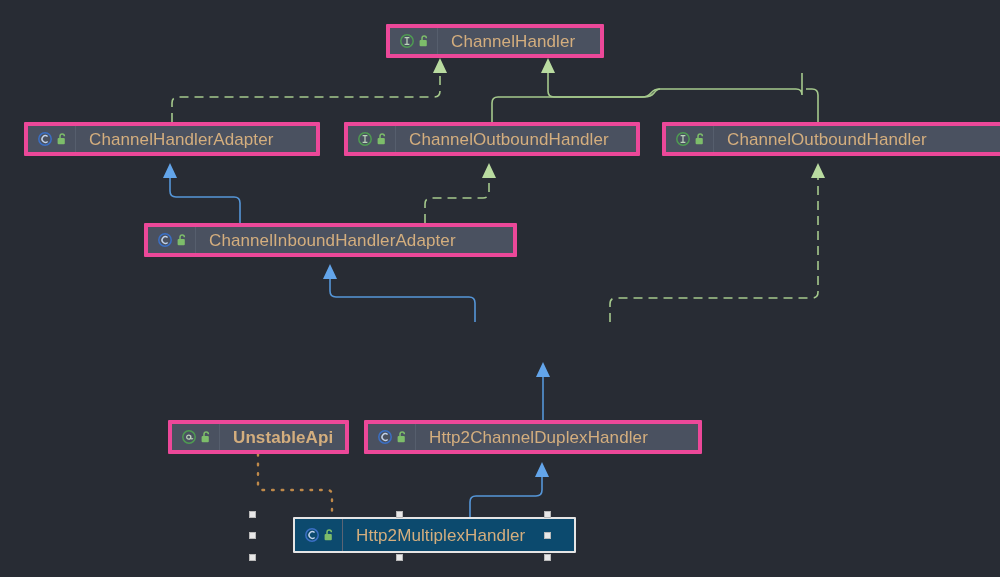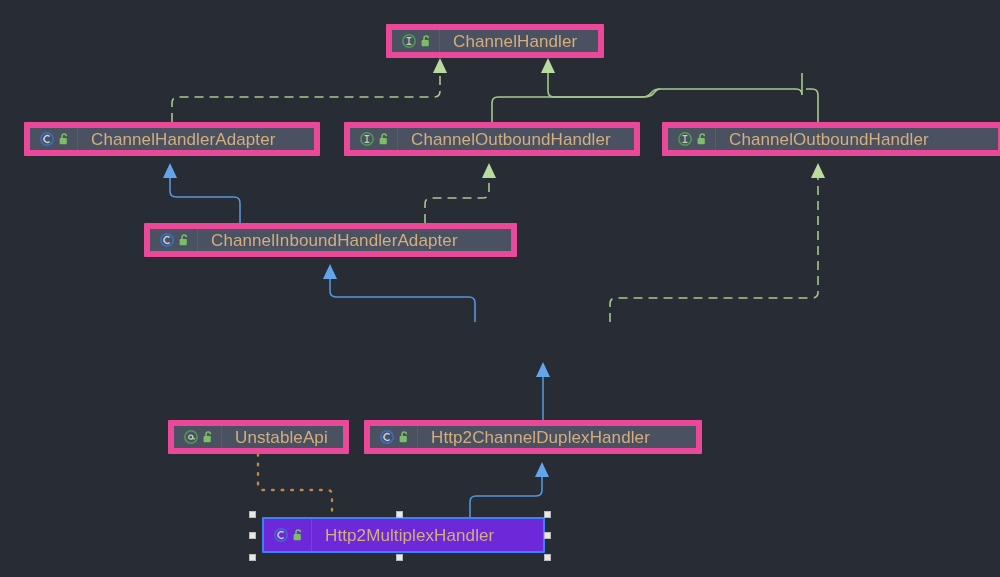--- a/index.html
+++ b/index.html
@@ -27,28 +27,29 @@
     height: 577px;
     pointer-events: none;
   }
   .node {
     position: absolute;
     box-sizing: border-box;
     display: flex;
     align-items: center;
     height: 34px;
     background: #4a5160;
-    border: 6px solid #ec4899;
+    border: 4px solid #ec4899;
     border-radius: 1px;
     padding: 0;
     white-space: nowrap;
   }
   .node.selected {
-    border: 2px solid #3b82f6;
-    background: #6d28d9;
+    border: 2px solid #e5e5e5;
+    background: #0c4a6e;
+    margin-left: 31px;
   }
   .node-gutter {
     display: flex;
     align-items: center;
     gap: 3px;
     padding: 0 6px 0 9px;
     height: 100%;
     border-right: 1px solid #565e6d;
     box-sizing: border-box;
   }
@@ -215,21 +216,21 @@
       </svg>
       <svg class="ic" width="13" height="14" viewBox="0 0 13 14">
         <path d="M4 6 V4.2 A2.2 2.2 0 0 1 8.4 4.2" fill="none" stroke="#7dbd6a" stroke-width="1.5"></path>
         <rect x="1.6" y="6" width="7.2" height="6.2" rx="1" fill="#7dbd6a"></rect>
       </svg>
     </span>
     <span class="node-label">ChannelInboundHandlerAdapter</span>
   </div>
 
 
-  <div class="node" style="left:168px; top:420px; width:181px;">
+  <div class="node" style="left:168px; top:420px; width:181px;font-weight:bold;">
     <span class="node-gutter">
       <svg class="ic" width="16" height="16" viewBox="0 0 16 16">
         <circle cx="8" cy="8" r="6.2" fill="none" stroke="#4f9a52" stroke-width="1.5"></circle>
         <circle cx="7.7" cy="8.2" r="2" fill="none" stroke="#bcd4ba" stroke-width="1.2"></circle>
         <path d="M9.7 6.4 V9.3 A1.5 1.5 0 0 0 12 9.3" fill="none" stroke="#bcd4ba" stroke-width="1.2"></path>
       </svg>
       <svg class="ic" width="13" height="14" viewBox="0 0 13 14">
         <path d="M4 6 V4.2 A2.2 2.2 0 0 1 8.4 4.2" fill="none" stroke="#7dbd6a" stroke-width="1.5"></path>
         <rect x="1.6" y="6" width="7.2" height="6.2" rx="1" fill="#7dbd6a"></rect>
       </svg>

